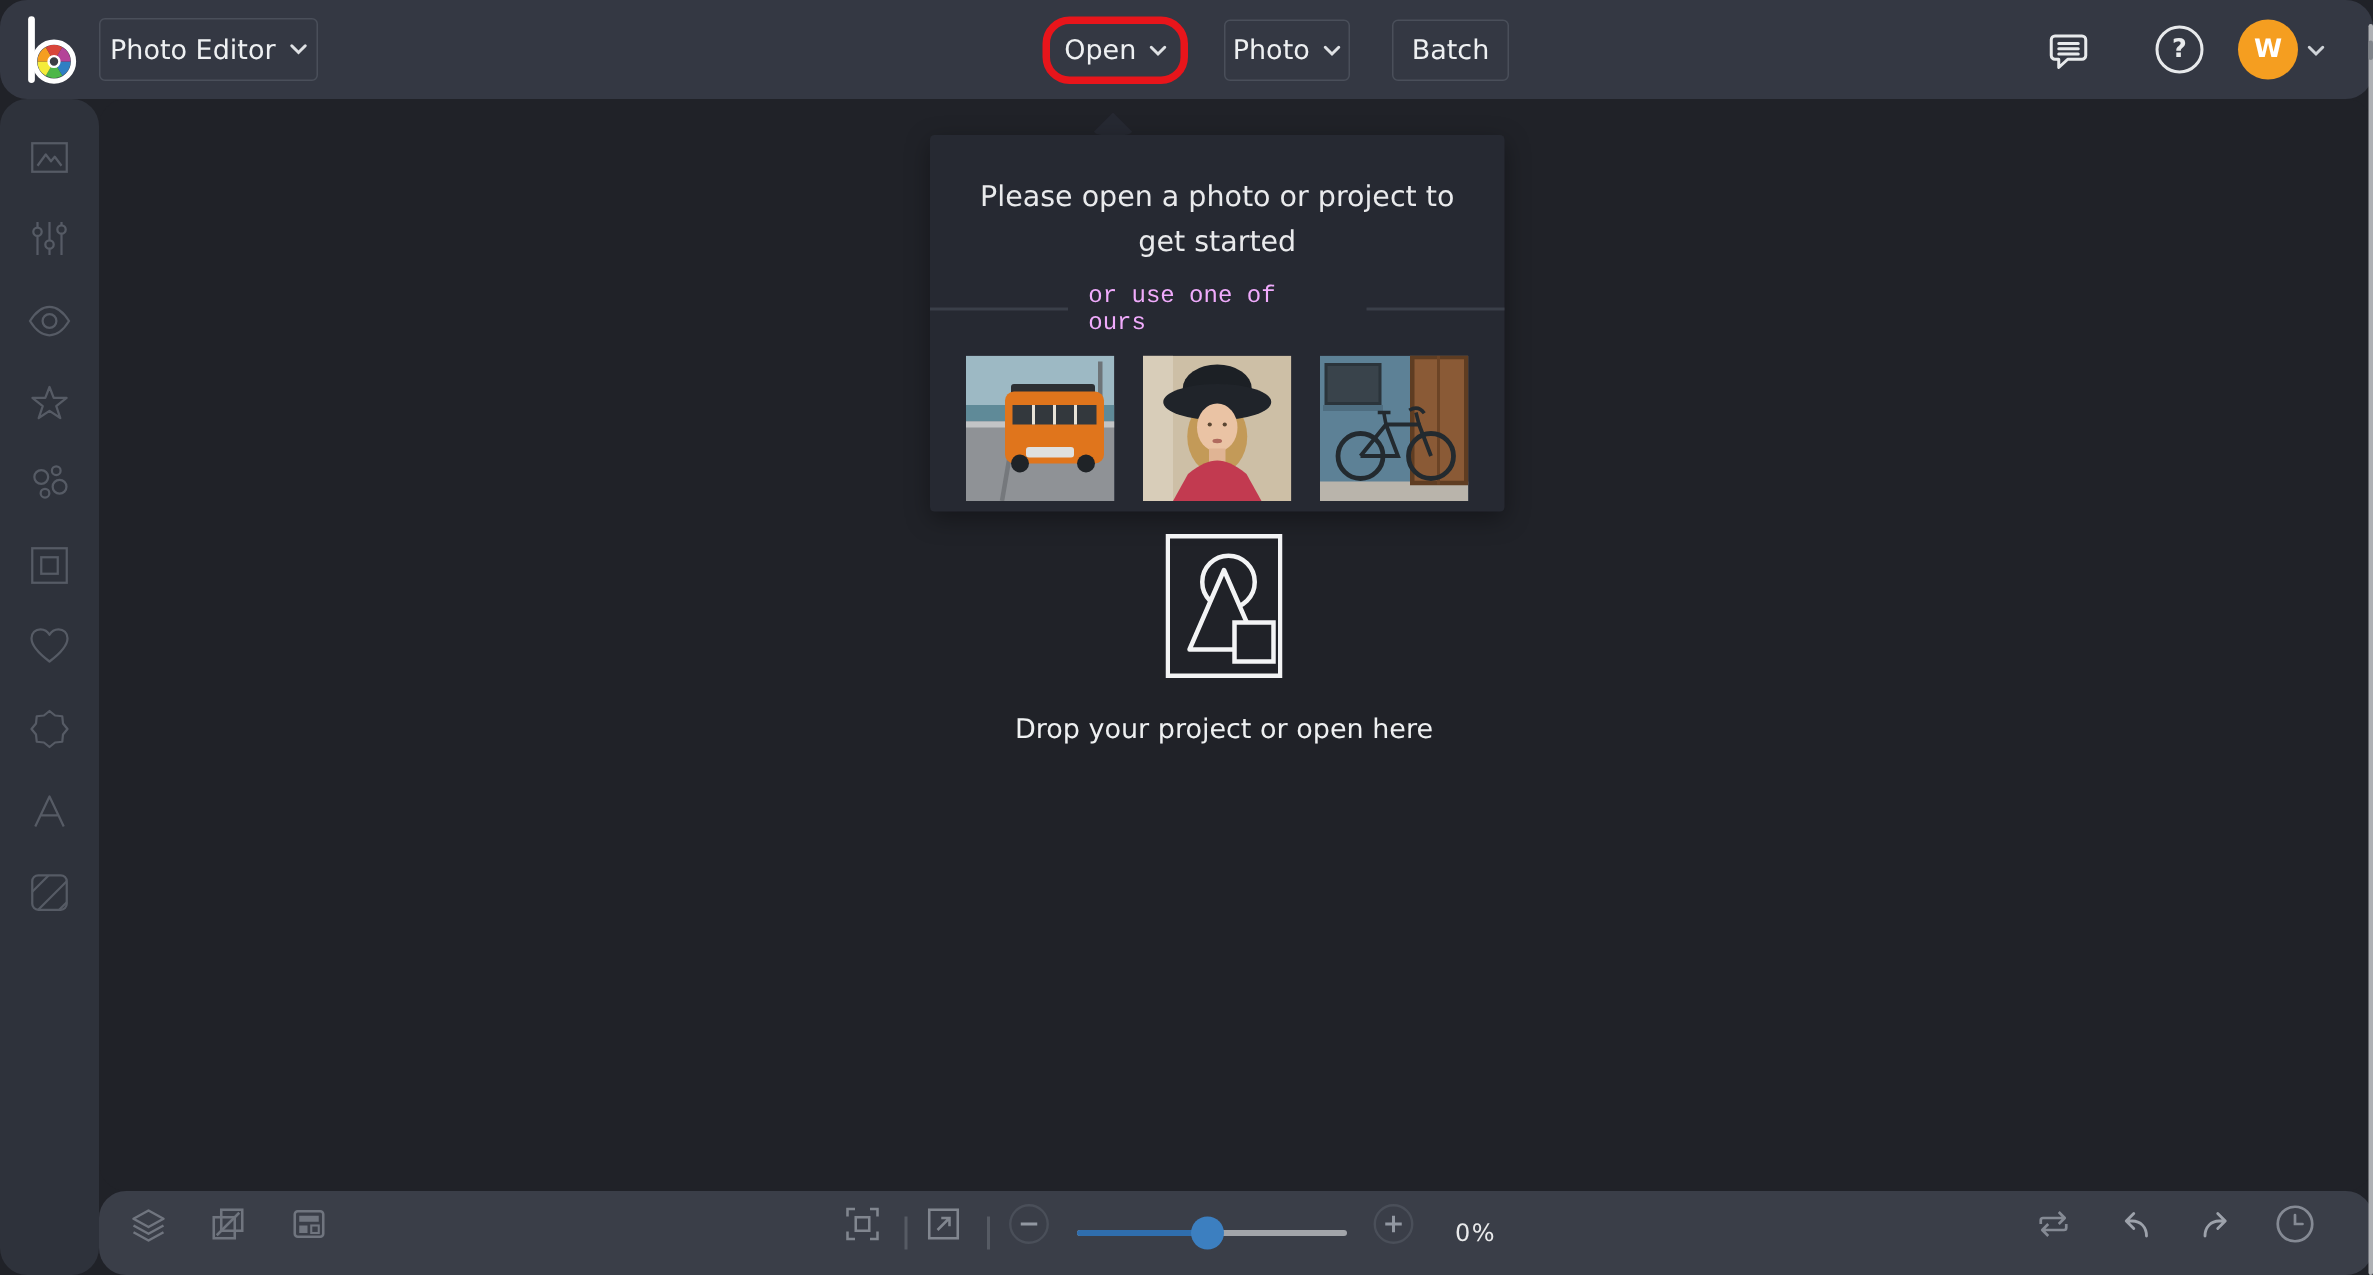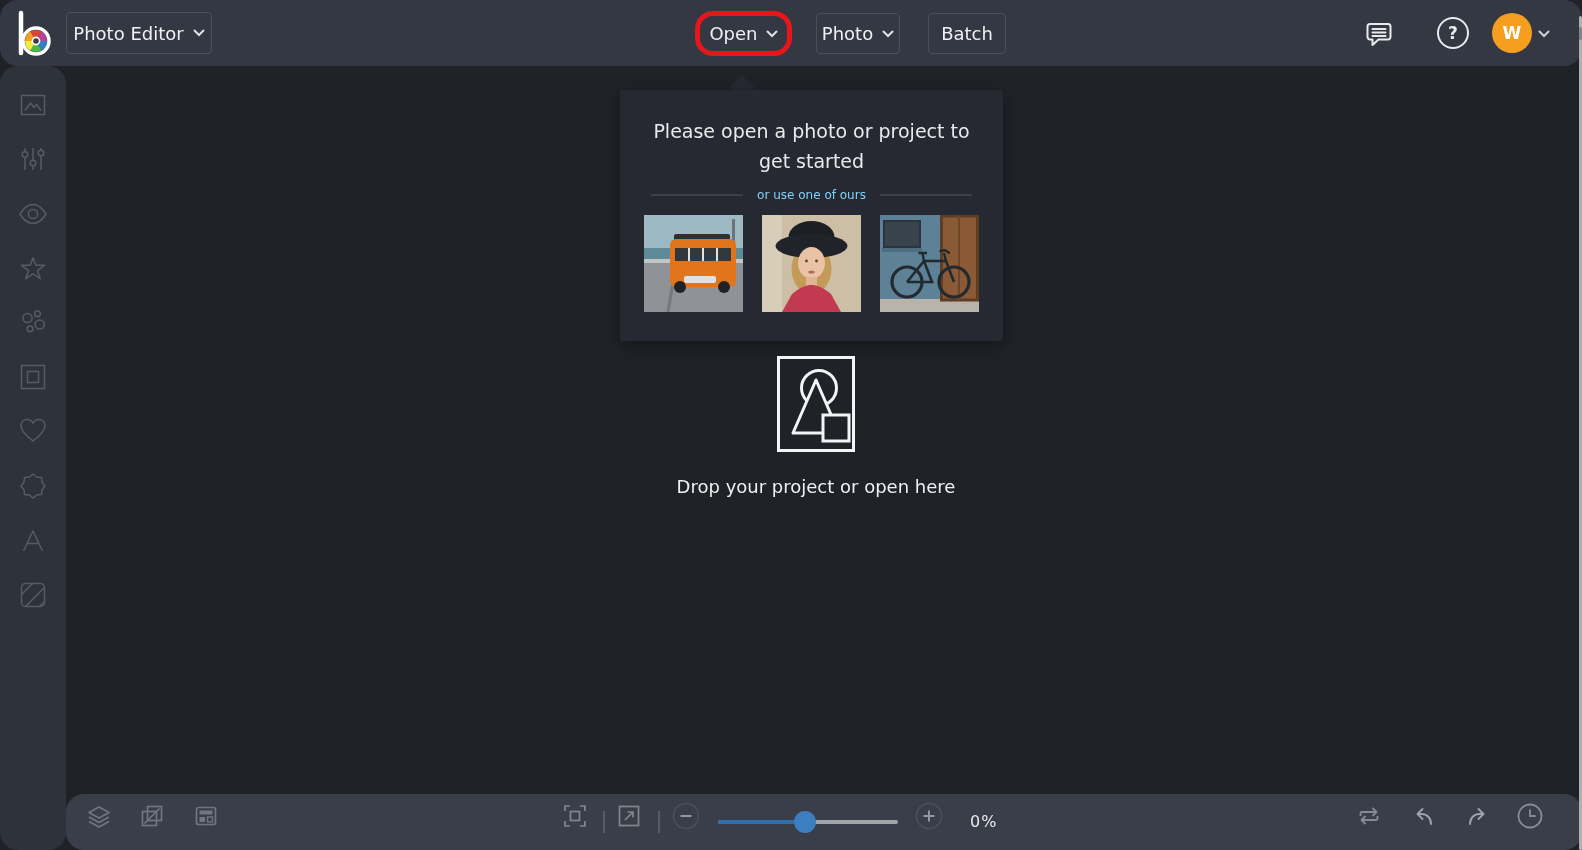--- a/index.html
+++ b/index.html
@@ -40,21 +40,21 @@
   
   #popover { left:554px; top:24px; width:383px; height:251px; background:#262932;
              border-radius:3px; box-shadow:0 5px 16px rgba(0,0,0,.35); }
   #popover-caret { left:661px; top:9px; width:0; height:0;
                    border-left:15px solid transparent; border-right:15px solid transparent;
                    border-bottom:15px solid #262932; }
   #popover-title { margin:26px auto 0; width:345px; text-align:center; color:#e9eaec;
                    font-size:19px; line-height:30px; font-weight:500; }
   #popover-divider { margin-top:12px; display:flex; align-items:center; justify-content:center; gap:14px; }
   #popover-divider .line { width:92px; height:2px; background:#3a3f49; }
-  #popover-divider .txt { color:#7dd3fc; font-size:12px; }
+  #popover-divider .txt { color:#f0abfc; font-size:16px;font-family:Liberation Mono, monospace; }
   #samples { margin-top:13px; display:flex; justify-content:center; gap:19px; }
   .sample { width:99px; height:97px; cursor:pointer; overflow:hidden; }
   .sample svg { display:block; }
 
   
   #drop-icon { left:711px; top:290px; width:78px; height:96px; }
   #drop-label { left:600px; top:410px; width:300px; text-align:center;
                 color:#eef0f1; font-size:18px; }
 
   

